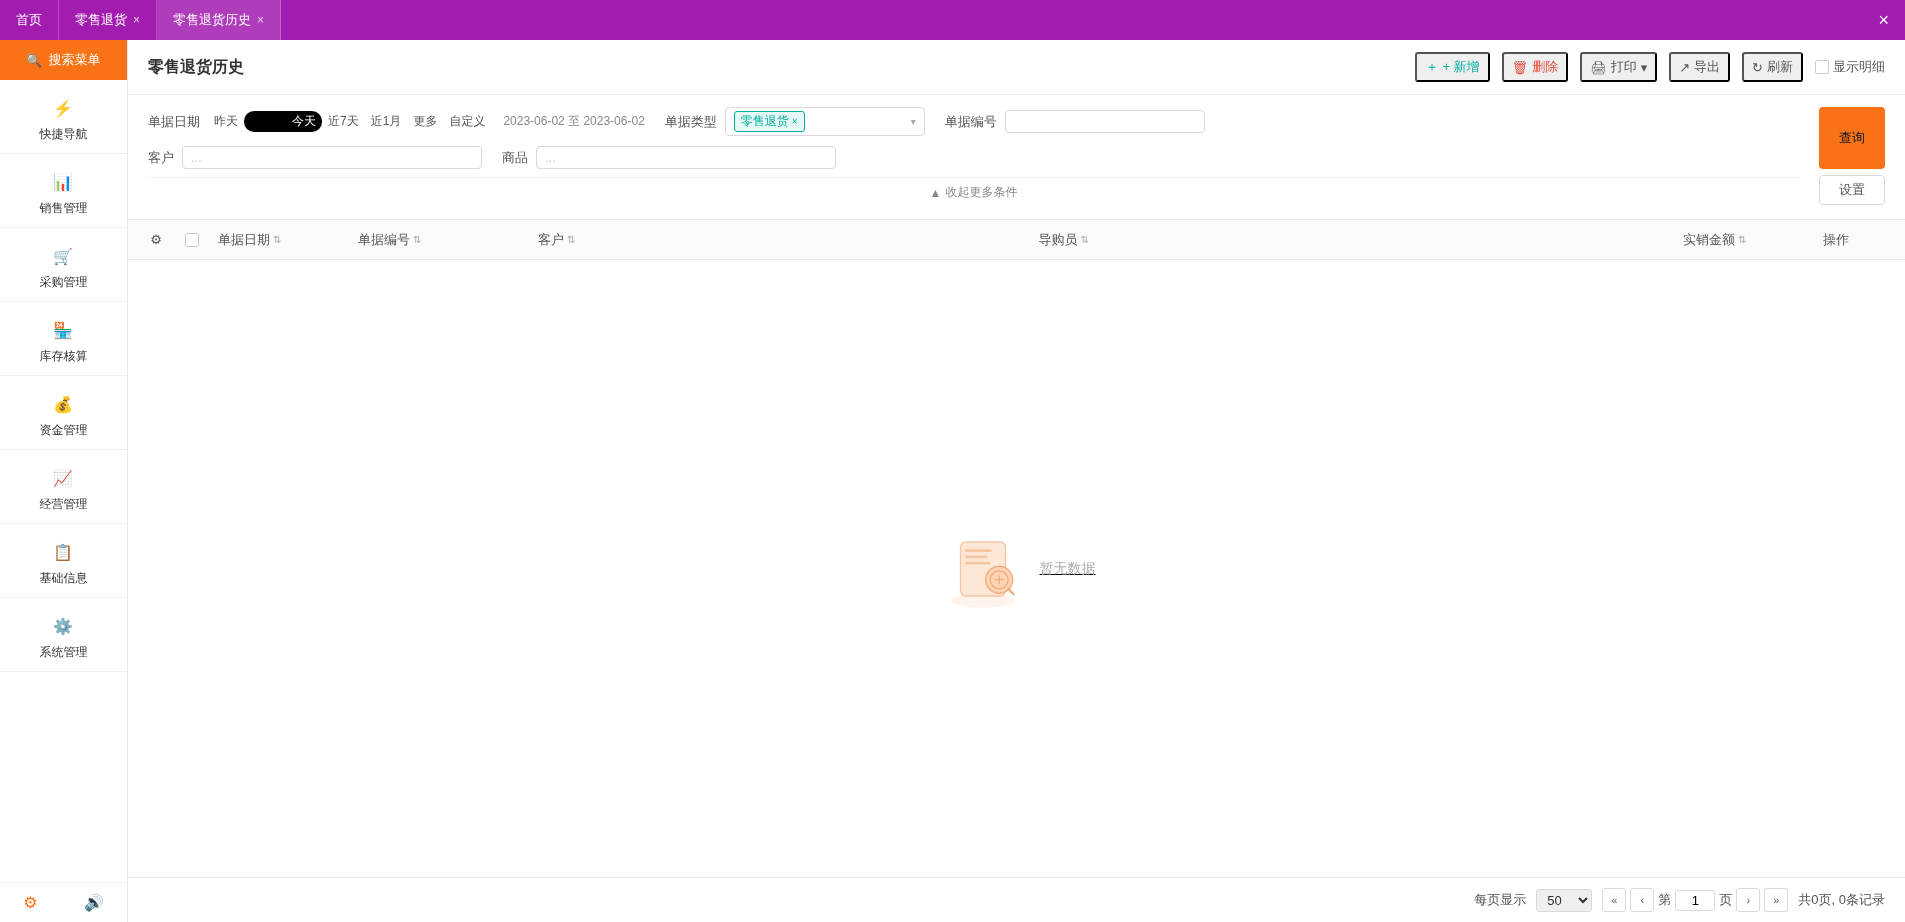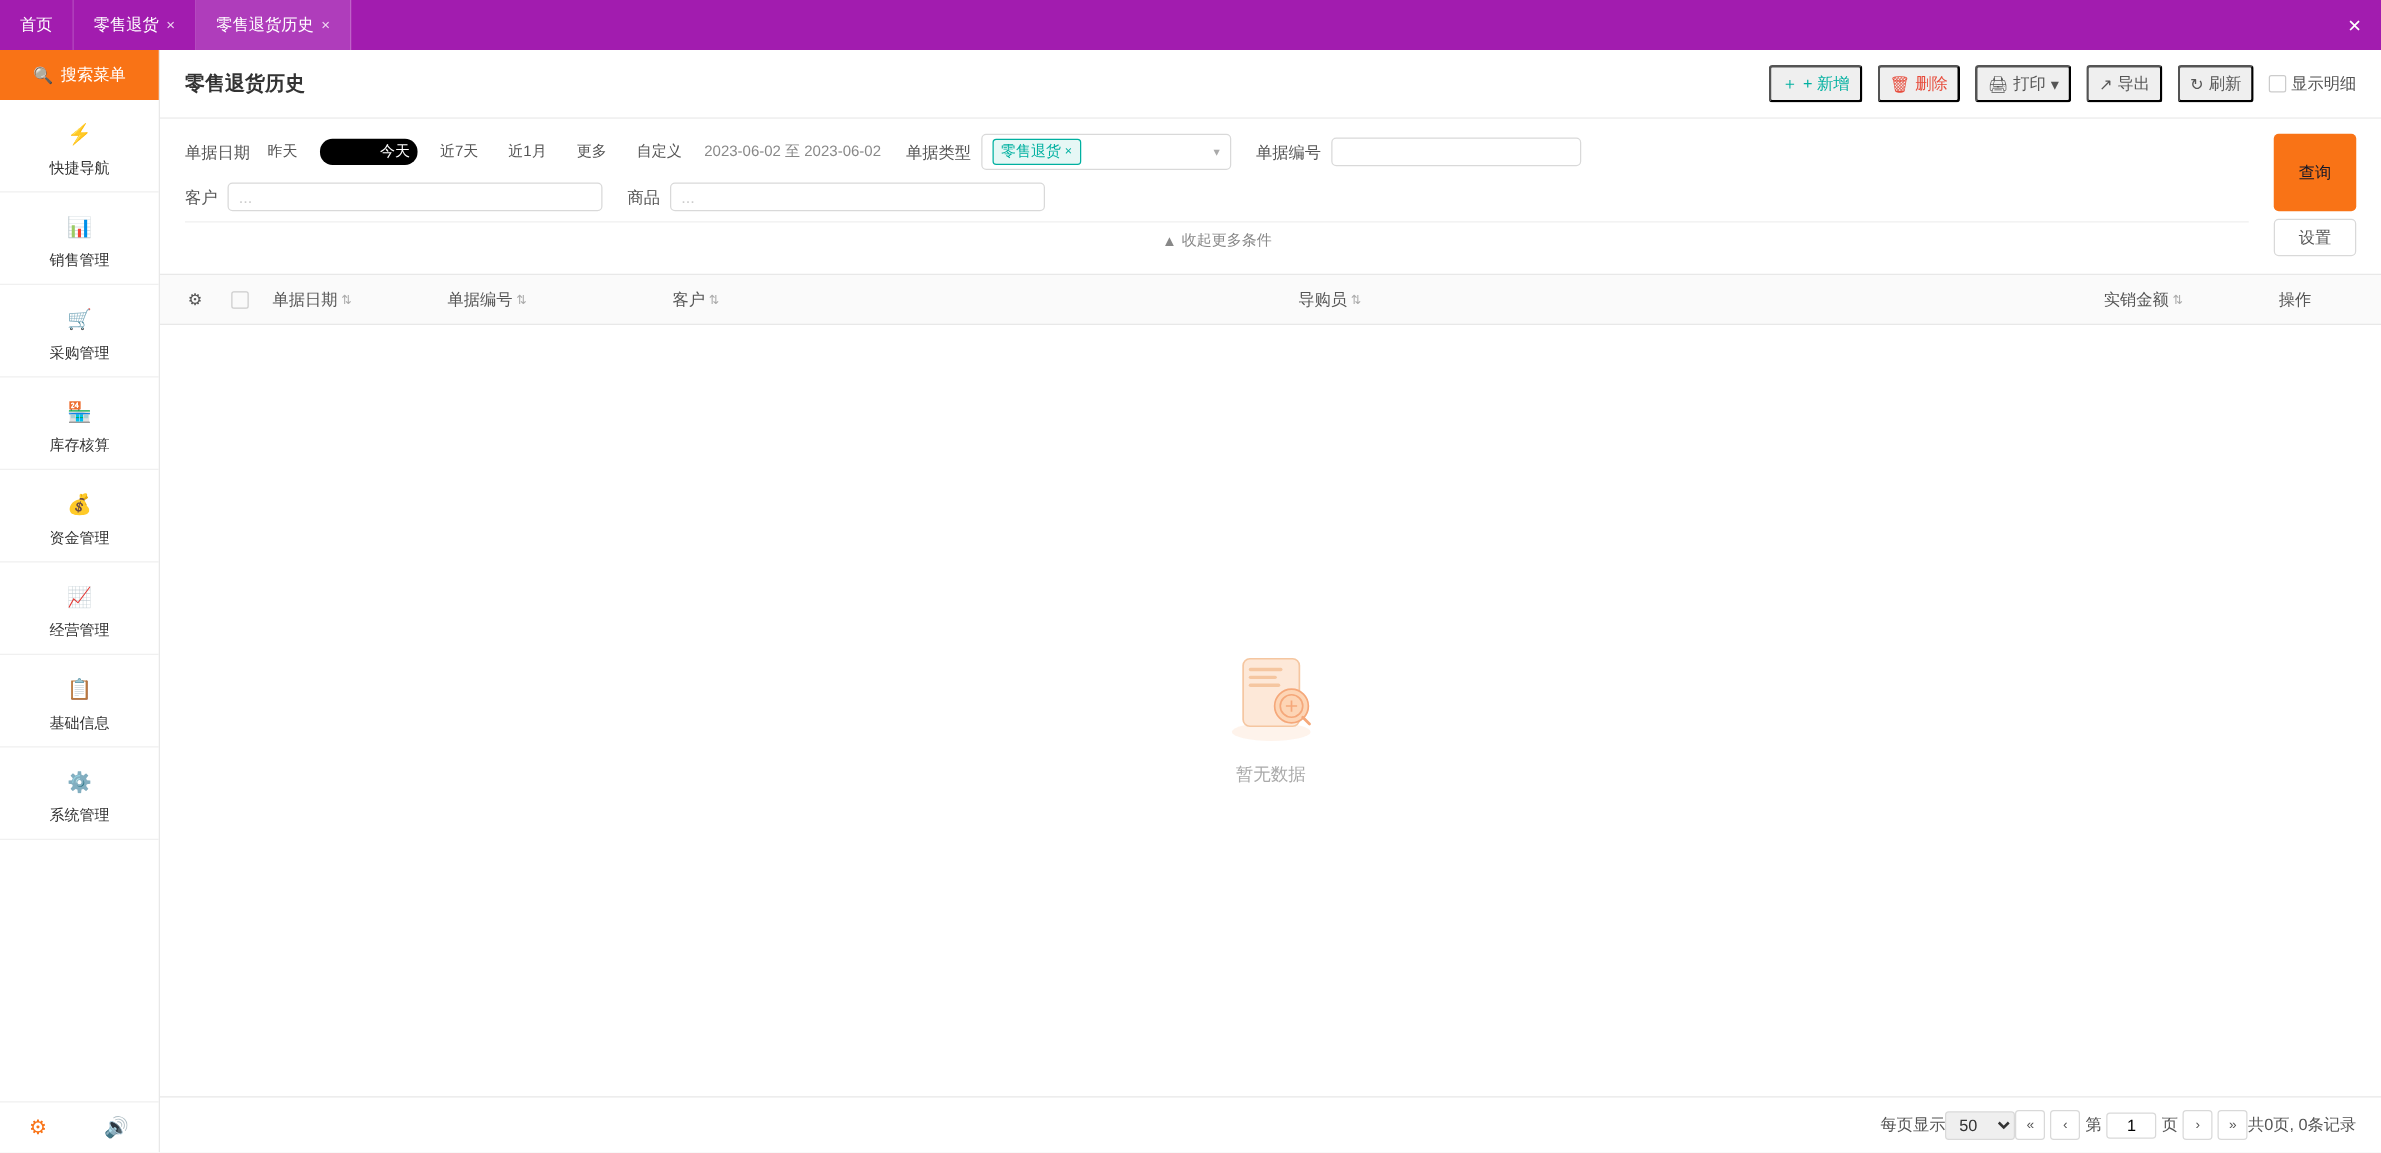--- a/index.html
+++ b/index.html
@@ -183,21 +183,21 @@
       gap: 8px;
     }
     .filter-label {
       font-size: 13px;
       color: #555;
       white-space: nowrap;
     }
     .date-tabs {
       display: flex;
       align-items: center;
-      gap: 12px;
+      gap: 0;
     }
     .date-tab {
       font-size: 12px;
       color: #555;
       padding: 2px 6px;
       cursor: pointer;
       border-radius: 3px;
     }
     .date-tab.active {
       background: #000000;
@@ -353,41 +353,42 @@
     .col-billno { width: 180px; }
     .col-customer { flex: 1; }
     .col-guide { width: 160px; }
     .col-amount { width: 140px; margin-left: auto; text-align: right; }
     .col-actions { width: 80px; text-align: center; align-items: flex-end; }
 
     
     .empty-state {
       flex: 1;
       display: flex;
-      flex-direction: column;
+      flex-direction: row;
       align-items: center;
       justify-content: center;
       gap: 12px;
+      text-decoration: underline;
     }
     .empty-icon {
       width: 90px;
       height: 90px;
     }
     .empty-text {
       font-size: 14px;
       color: #aaa;
     }
 
     
     .pagination-bar {
       display: flex;
       align-items: center;
       justify-content: flex-end;
       padding: 10px 20px;
-      gap: 0;
+      gap: 10px;
       font-size: 13px;
       color: #555;
       border-top: 1px solid #e8e8e8;
       background: #fff;
       flex-shrink: 0;
     }
     .per-page-select {
       border: 1px solid #d9d9d9;
       border-radius: 3px;
       padding: 2px 6px;

